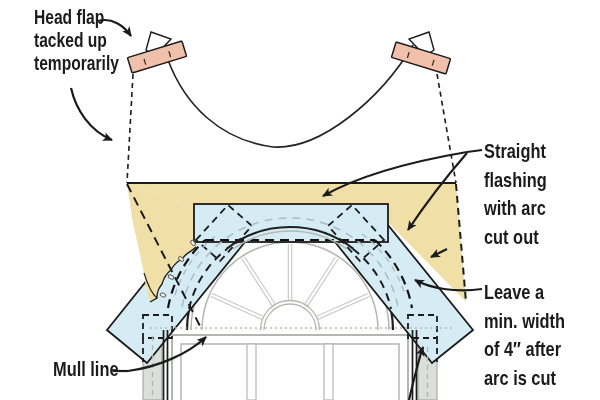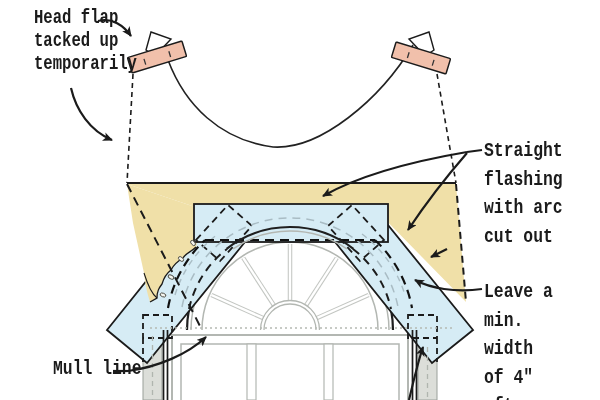--- a/index.html
+++ b/index.html
@@ -1,17 +1,17 @@
 <!DOCTYPE html>
 <html><head>
 <meta charset="utf-8">
 <style>
   html,body{margin:0;padding:0;background:#fff;}
   #stage{position:relative;width:600px;height:400px;overflow:hidden;background:#fff;
-         font-family:Liberation Mono, monospace;}
+         font-family:Liberation Sans, sans-serif;}
   #stage svg{position:absolute;left:0;top:0;}
   .lbl{position:absolute;white-space:pre-line;color:#1b1b1b;font-weight:700;
        transform-origin:0 0;transform:scaleX(0.78);}
   .lbl-head{left:34px;top:6px;font-size:20px;line-height:23px;}
   .lbl-straight{left:484px;top:137px;font-size:21px;line-height:28.5px;}
   .lbl-leave{left:484px;top:278px;font-size:21px;line-height:28.5px;}
   .lbl-mull{left:53px;top:357px;font-size:21px;line-height:23px;}
 </style>
 </head>
 <body>

